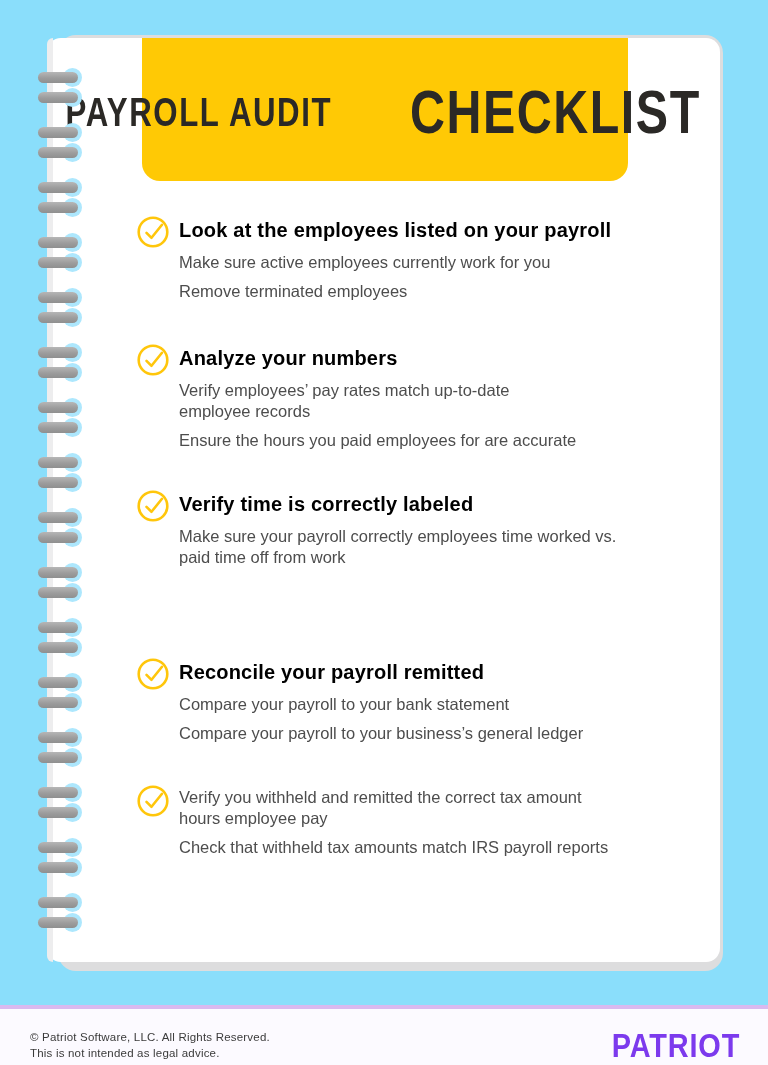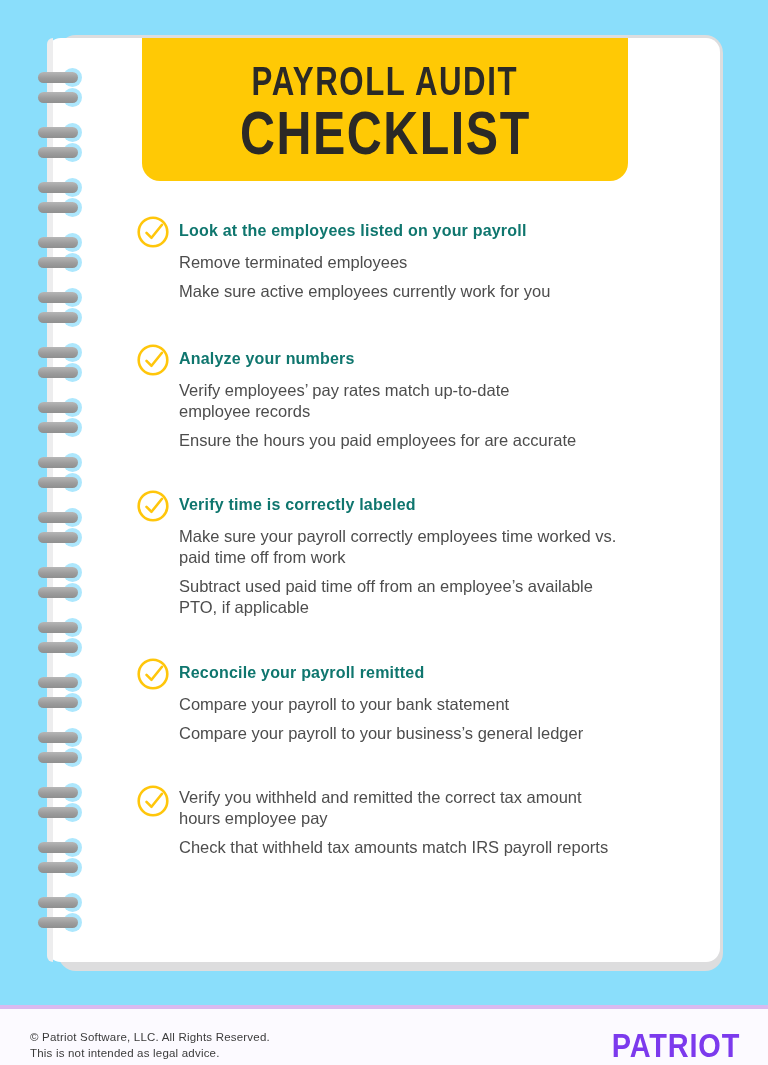--- a/index.html
+++ b/index.html
@@ -17,21 +17,21 @@
     position:absolute;left:47px;top:38px;width:673px;height:924px;
     background:#FFFFFF;border-radius:14px;
   }
   .page-edge{
     position:absolute;left:0;top:0;bottom:0;width:6px;background:#EDEDEE;
     border-radius:14px 0 0 14px;
   }
   .header-box{
     position:absolute;left:95px;top:0;width:486px;height:143px;
     background:#FFC905;border-radius:0 0 18px 18px;
-    display:flex;flex-direction:column;align-items:center;justify-content:center;
+    display:flex;flex-direction:row;align-items:center;justify-content:center;
     padding-top:4px;box-sizing:border-box;
   }
   .title1{
     font-size:40px;font-weight:800;letter-spacing:2px;color:#2B2926;
     transform:scaleX(0.78);transform-origin:center;line-height:1.05;white-space:nowrap;
   }
   .title2{
     font-size:62px;font-weight:800;letter-spacing:2px;color:#2B2926;
     transform:scaleX(0.78);transform-origin:center;line-height:1.0;white-space:nowrap;
   }
@@ -46,21 +46,21 @@
     background:linear-gradient(180deg,#B6B6B6 0%,#9C9C9C 55%,#8F8F8F 100%);
   }
   .item{
     position:absolute;left:89px;width:560px;
     display:flex;align-items:flex-start;
   }
   .check{flex:0 0 34px;width:34px;height:34px;margin-right:9px;margin-top:-3px;}
   .check svg{display:block;}
   .item-body{flex:1;}
   .item-body h2{
-    margin:0 0 9px 0;font-size:16px;font-weight:700;color:#0f766e;
+    margin:0 0 9px 0;font-size:20px;font-weight:700;color:#000000;
     line-height:25px;letter-spacing:0.2px;white-space:pre-line;
   }
   .item-body p{
     margin:0 0 8px 0;font-size:16.5px;font-weight:400;color:#4D4D4D;
     line-height:21px;white-space:pre-line;
   }
   footer{
     position:absolute;left:0;top:1005px;width:768px;height:76px;
     background:#FCFAFF;border-top:4px solid #D9B9EF;box-sizing:border-box;
     display:flex;align-items:center;justify-content:space-between;
@@ -89,22 +89,22 @@
 
   <section class="item" style="top:180px">
     <span class="check">
       <svg width="34" height="34" viewBox="0 0 34 34">
           <circle cx="17" cy="17" r="14.3" fill="none" stroke="#FFC60B" stroke-width="2.6"></circle>
           <path d="M10.5 17.8 L15.5 22.8 L26 9.8" fill="none" stroke="#FFC60B" stroke-width="2.6" stroke-linecap="round" stroke-linejoin="round"></path>
         </svg>
     </span>
     <div class="item-body">
       <h2>Look at the employees listed on your payroll</h2>
+      <p>Make sure active employees currently work for you</p>
       <p>Remove terminated employees</p>
-      <p>Make sure active employees currently work for you</p>
     </div>
   </section>
 
   <section class="item" style="top:308px">
     <span class="check">
       <svg width="34" height="34" viewBox="0 0 34 34">
           <circle cx="17" cy="17" r="14.3" fill="none" stroke="#FFC60B" stroke-width="2.6"></circle>
           <path d="M10.5 17.8 L15.5 22.8 L26 9.8" fill="none" stroke="#FFC60B" stroke-width="2.6" stroke-linecap="round" stroke-linejoin="round"></path>
         </svg>
     </span>
@@ -120,22 +120,20 @@
     <span class="check">
       <svg width="34" height="34" viewBox="0 0 34 34">
           <circle cx="17" cy="17" r="14.3" fill="none" stroke="#FFC60B" stroke-width="2.6"></circle>
           <path d="M10.5 17.8 L15.5 22.8 L26 9.8" fill="none" stroke="#FFC60B" stroke-width="2.6" stroke-linecap="round" stroke-linejoin="round"></path>
         </svg>
     </span>
     <div class="item-body">
       <h2>Verify time is correctly labeled</h2>
       <p>Make sure your payroll correctly employees time worked vs.
 paid time off from work</p>
-      <p>Subtract used paid time off from an employee’s available
-PTO, if applicable</p>
     </div>
   </section>
 
   <section class="item" style="top:622px">
     <span class="check">
       <svg width="34" height="34" viewBox="0 0 34 34">
           <circle cx="17" cy="17" r="14.3" fill="none" stroke="#FFC60B" stroke-width="2.6"></circle>
           <path d="M10.5 17.8 L15.5 22.8 L26 9.8" fill="none" stroke="#FFC60B" stroke-width="2.6" stroke-linecap="round" stroke-linejoin="round"></path>
         </svg>
     </span>

